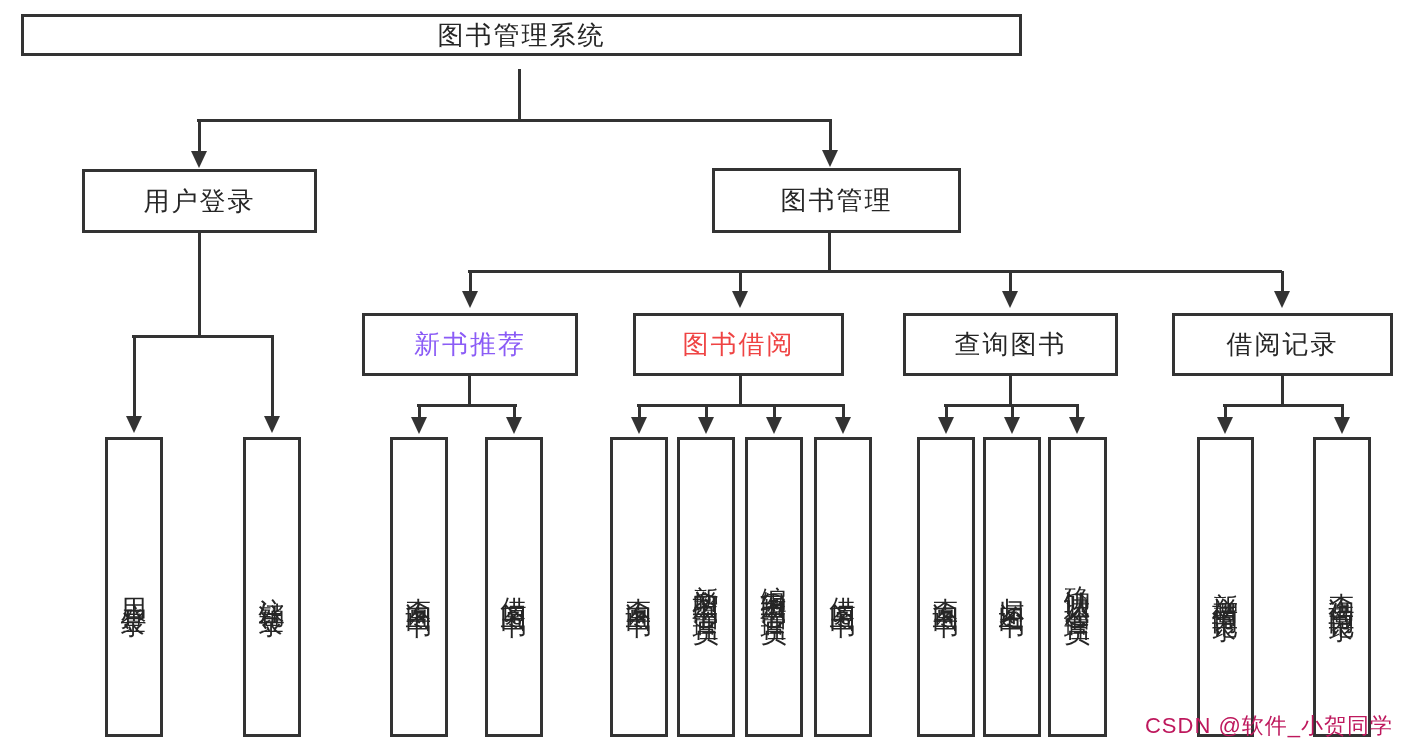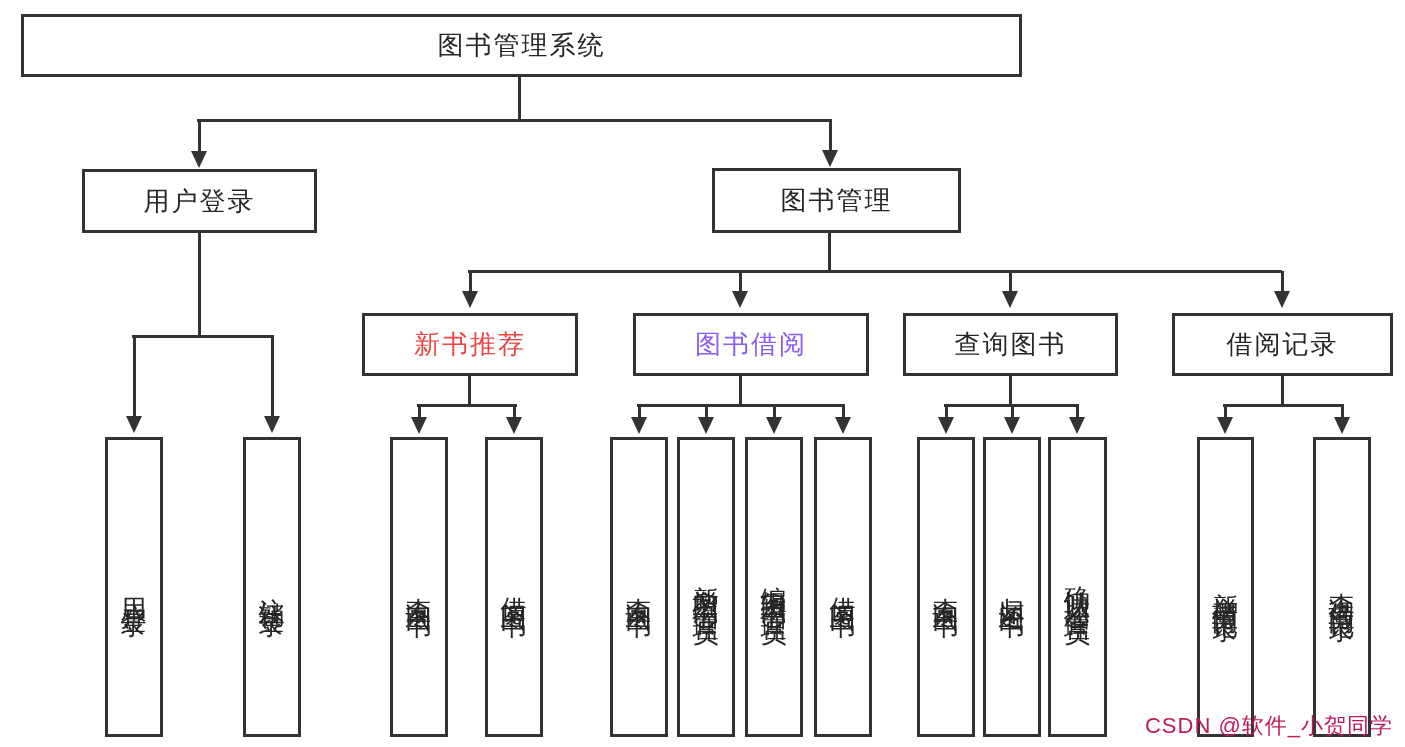--- a/index.html
+++ b/index.html
@@ -100,33 +100,33 @@
     <div class="arrow-stub" style="left: 944.5px; top: 405px; height: 13px; background: rgb(51, 51, 51);"></div>
     <div class="arrow-head" style="left: 938px; top: 417px; border-top-color: rgb(51, 51, 51);"></div>
     <div class="arrow-stub" style="left: 1010.5px; top: 405px; height: 13px; background: rgb(51, 51, 51);"></div>
     <div class="arrow-head" style="left: 1004px; top: 417px; border-top-color: rgb(51, 51, 51);"></div>
     <div class="arrow-stub" style="left: 1075.5px; top: 405px; height: 13px; background: rgb(51, 51, 51);"></div>
     <div class="arrow-head" style="left: 1069px; top: 417px; border-top-color: rgb(51, 51, 51);"></div>
     <div class="arrow-stub" style="left: 1223.5px; top: 405px; height: 13px; background: rgb(51, 51, 51);"></div>
     <div class="arrow-head" style="left: 1217px; top: 417px; border-top-color: rgb(51, 51, 51);"></div>
     <div class="arrow-stub" style="left: 1340.5px; top: 405px; height: 13px; background: rgb(51, 51, 51);"></div>
     <div class="arrow-head" style="left: 1334px; top: 417px; border-top-color: rgb(51, 51, 51);"></div>
-    <div class="node h" style="left: 21px; top: 14px; width: 1001px; height: 63px; border-color: rgb(51, 51, 51); color: rgb(38, 38, 38);">
+    <div class="node h" style="left: 21px; top: 14px; width: 1001px; height: 42px; border-color: rgb(51, 51, 51); color: rgb(38, 38, 38);">
       <span>图书管理系统</span>
     </div>
     <div class="node h" style="left: 82px; top: 169px; width: 235px; height: 64px; border-color: rgb(51, 51, 51); color: rgb(38, 38, 38);">
       <span>用户登录</span>
     </div>
     <div class="node h" style="left: 712px; top: 168px; width: 249px; height: 65px; border-color: rgb(51, 51, 51); color: rgb(38, 38, 38);">
       <span>图书管理</span>
     </div>
-    <div class="node h" style="left: 362px; top: 313px; width: 216px; height: 63px; border-color: rgb(51, 51, 51); color: #ef4444;">
+    <div class="node h" style="left: 362px; top: 313px; width: 216px; height: 63px; border-color: rgb(51, 51, 51); color: #8b5cf6;">
       <span>新书推荐</span>
     </div>
-    <div class="node h" style="left: 633px; top: 313px; width: 236px; height: 63px; border-color: rgb(51, 51, 51); color: #8b5cf6;">
+    <div class="node h" style="left: 633px; top: 313px; width: 211px; height: 63px; border-color: rgb(51, 51, 51); color: #ef4444;">
       <span>图书借阅</span>
     </div>
     <div class="node h" style="left: 903px; top: 313px; width: 215px; height: 63px; border-color: rgb(51, 51, 51); color: rgb(38, 38, 38);">
       <span>查询图书</span>
     </div>
     <div class="node h" style="left: 1172px; top: 313px; width: 221px; height: 63px; border-color: rgb(51, 51, 51); color: rgb(38, 38, 38);">
       <span>借阅记录</span>
     </div>
     <div class="node v" style="left: 105px; top: 437px; width: 58px; height: 300px; border-color: rgb(51, 51, 51); color: rgb(38, 38, 38);">
       <span>用户登录</span>

